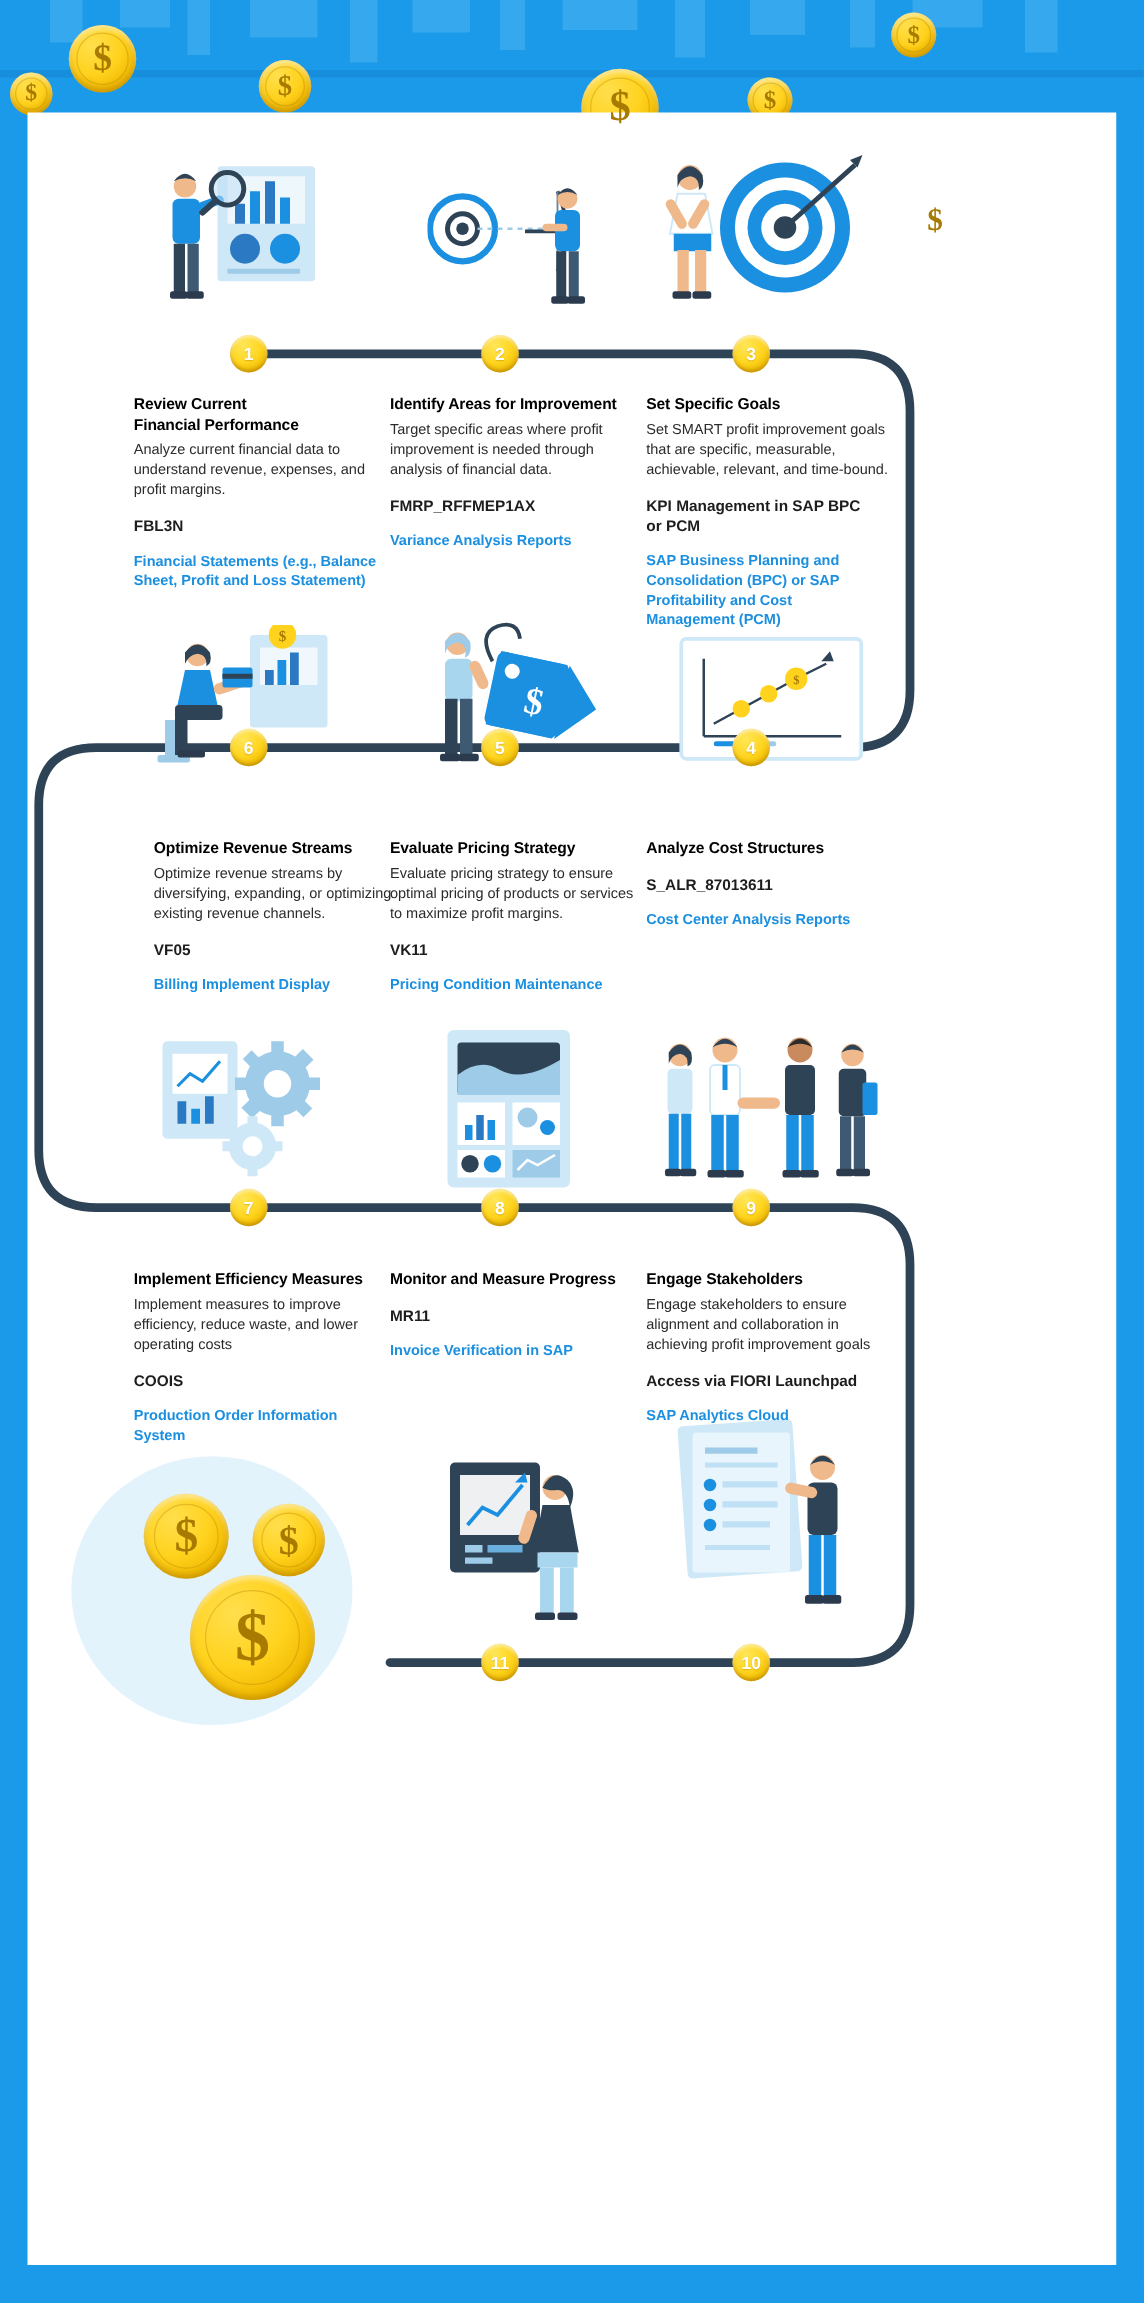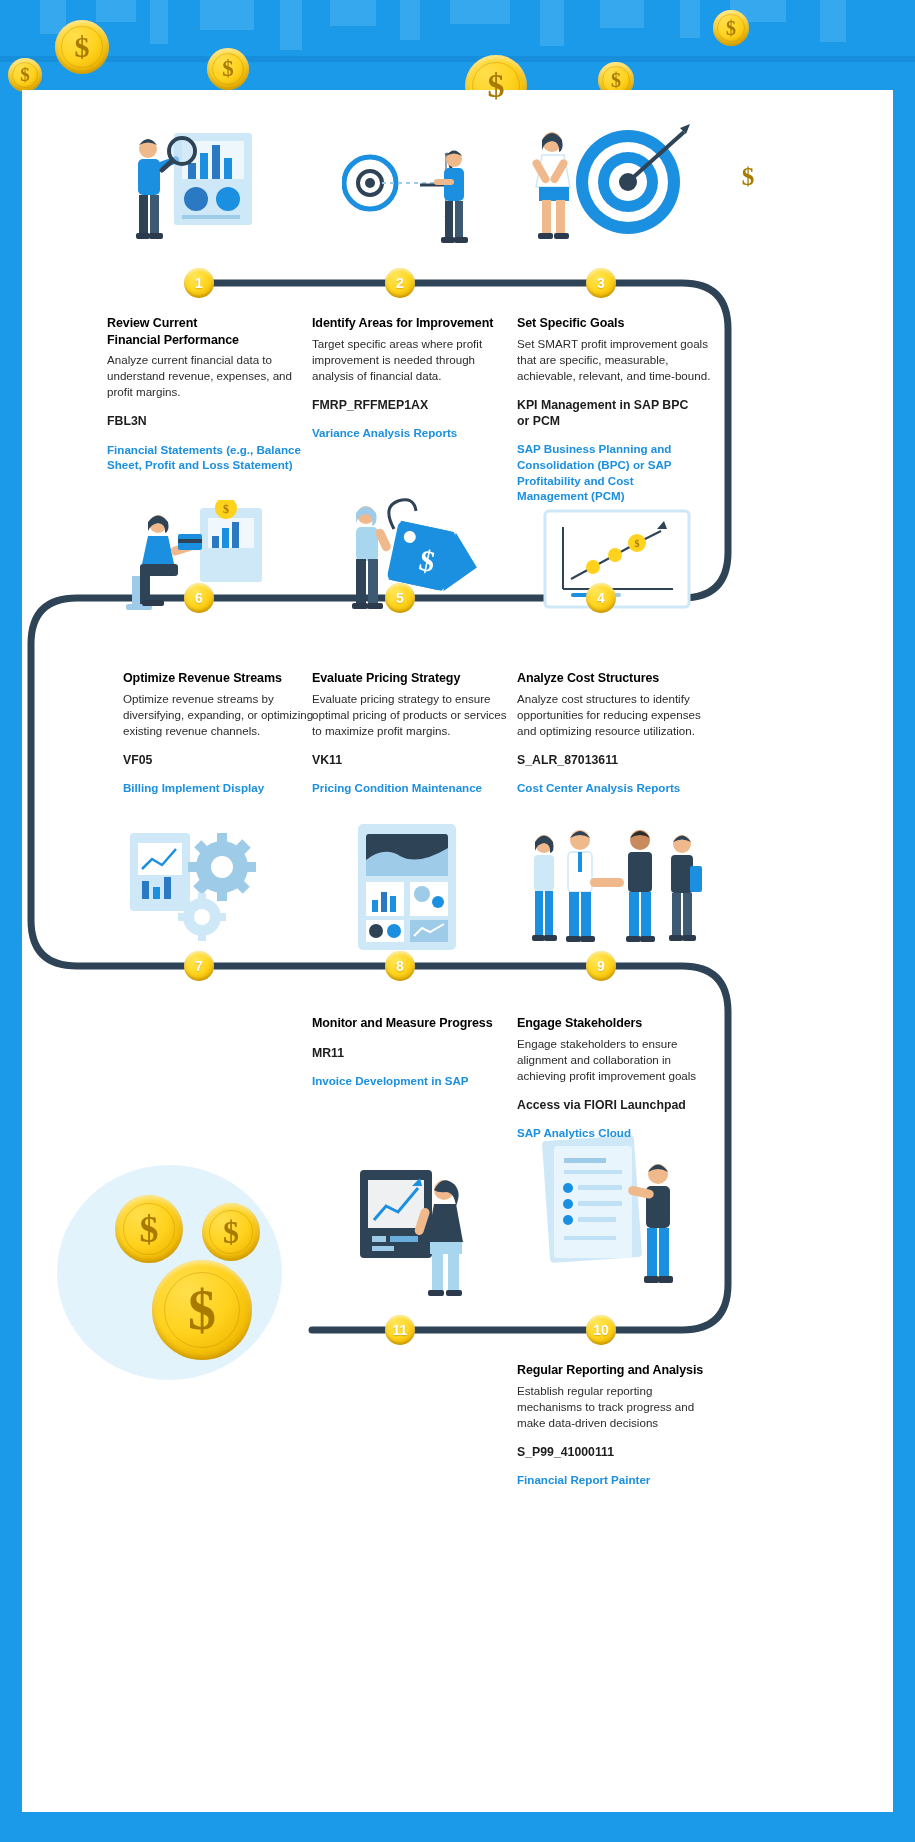--- a/index.html
+++ b/index.html
@@ -469,41 +469,40 @@
 
     <div class="block" style="left:290px;top:580px;">
       <h3>Evaluate Pricing Strategy</h3>
       <p>Evaluate pricing strategy to ensure optimal pricing of products or services to maximize profit margins.</p>
       <div class="tcode">VK11</div>
       <div class="link">Pricing Condition Maintenance</div>
     </div>
 
     <div class="block" style="left:495px;top:580px;">
       <h3>Analyze Cost Structures</h3>
-      <p>Analyze cost structures to identify opportunities for reducing expenses and optimizing resource utilization.</p>
       <div class="tcode">S_ALR_87013611</div>
       <div class="link">Cost Center Analysis Reports</div>
     </div>
 
+    <div class="block" style="left:85px;top:925px;width:205px;">
+      <h3>Implement Efficiency Measures</h3>
+      <p>Implement measures to improve efficiency, reduce waste, and lower operating costs</p>
+      <div class="tcode">COOIS</div>
+      <div class="link" style="width:180px;">Production Order Information System</div>
+    </div>
 
     <div class="block" style="left:290px;top:925px;">
       <h3>Monitor and Measure Progress</h3>
       <div class="tcode">MR11</div>
-      <div class="link">Invoice Development in SAP</div>
+      <div class="link">Invoice Verification in SAP</div>
     </div>
 
     <div class="block" style="left:495px;top:925px;">
       <h3>Engage Stakeholders</h3>
       <p>Engage stakeholders to ensure alignment and collaboration in achieving profit improvement goals</p>
       <div class="tcode">Access via FIORI Launchpad</div>
       <div class="link">SAP Analytics Cloud</div>
     </div>
 
 
-    <div class="block" style="left:495px;top:1272px;">
-      <h3>Regular Reporting and Analysis</h3>
-      <p>Establish regular reporting mechanisms to track progress and make data-driven decisions</p>
-      <div class="tcode">S_P99_41000111</div>
-      <div class="link">Financial Report Painter</div>
-    </div>
 
   </div>
 </div>
 
 </body></html>

